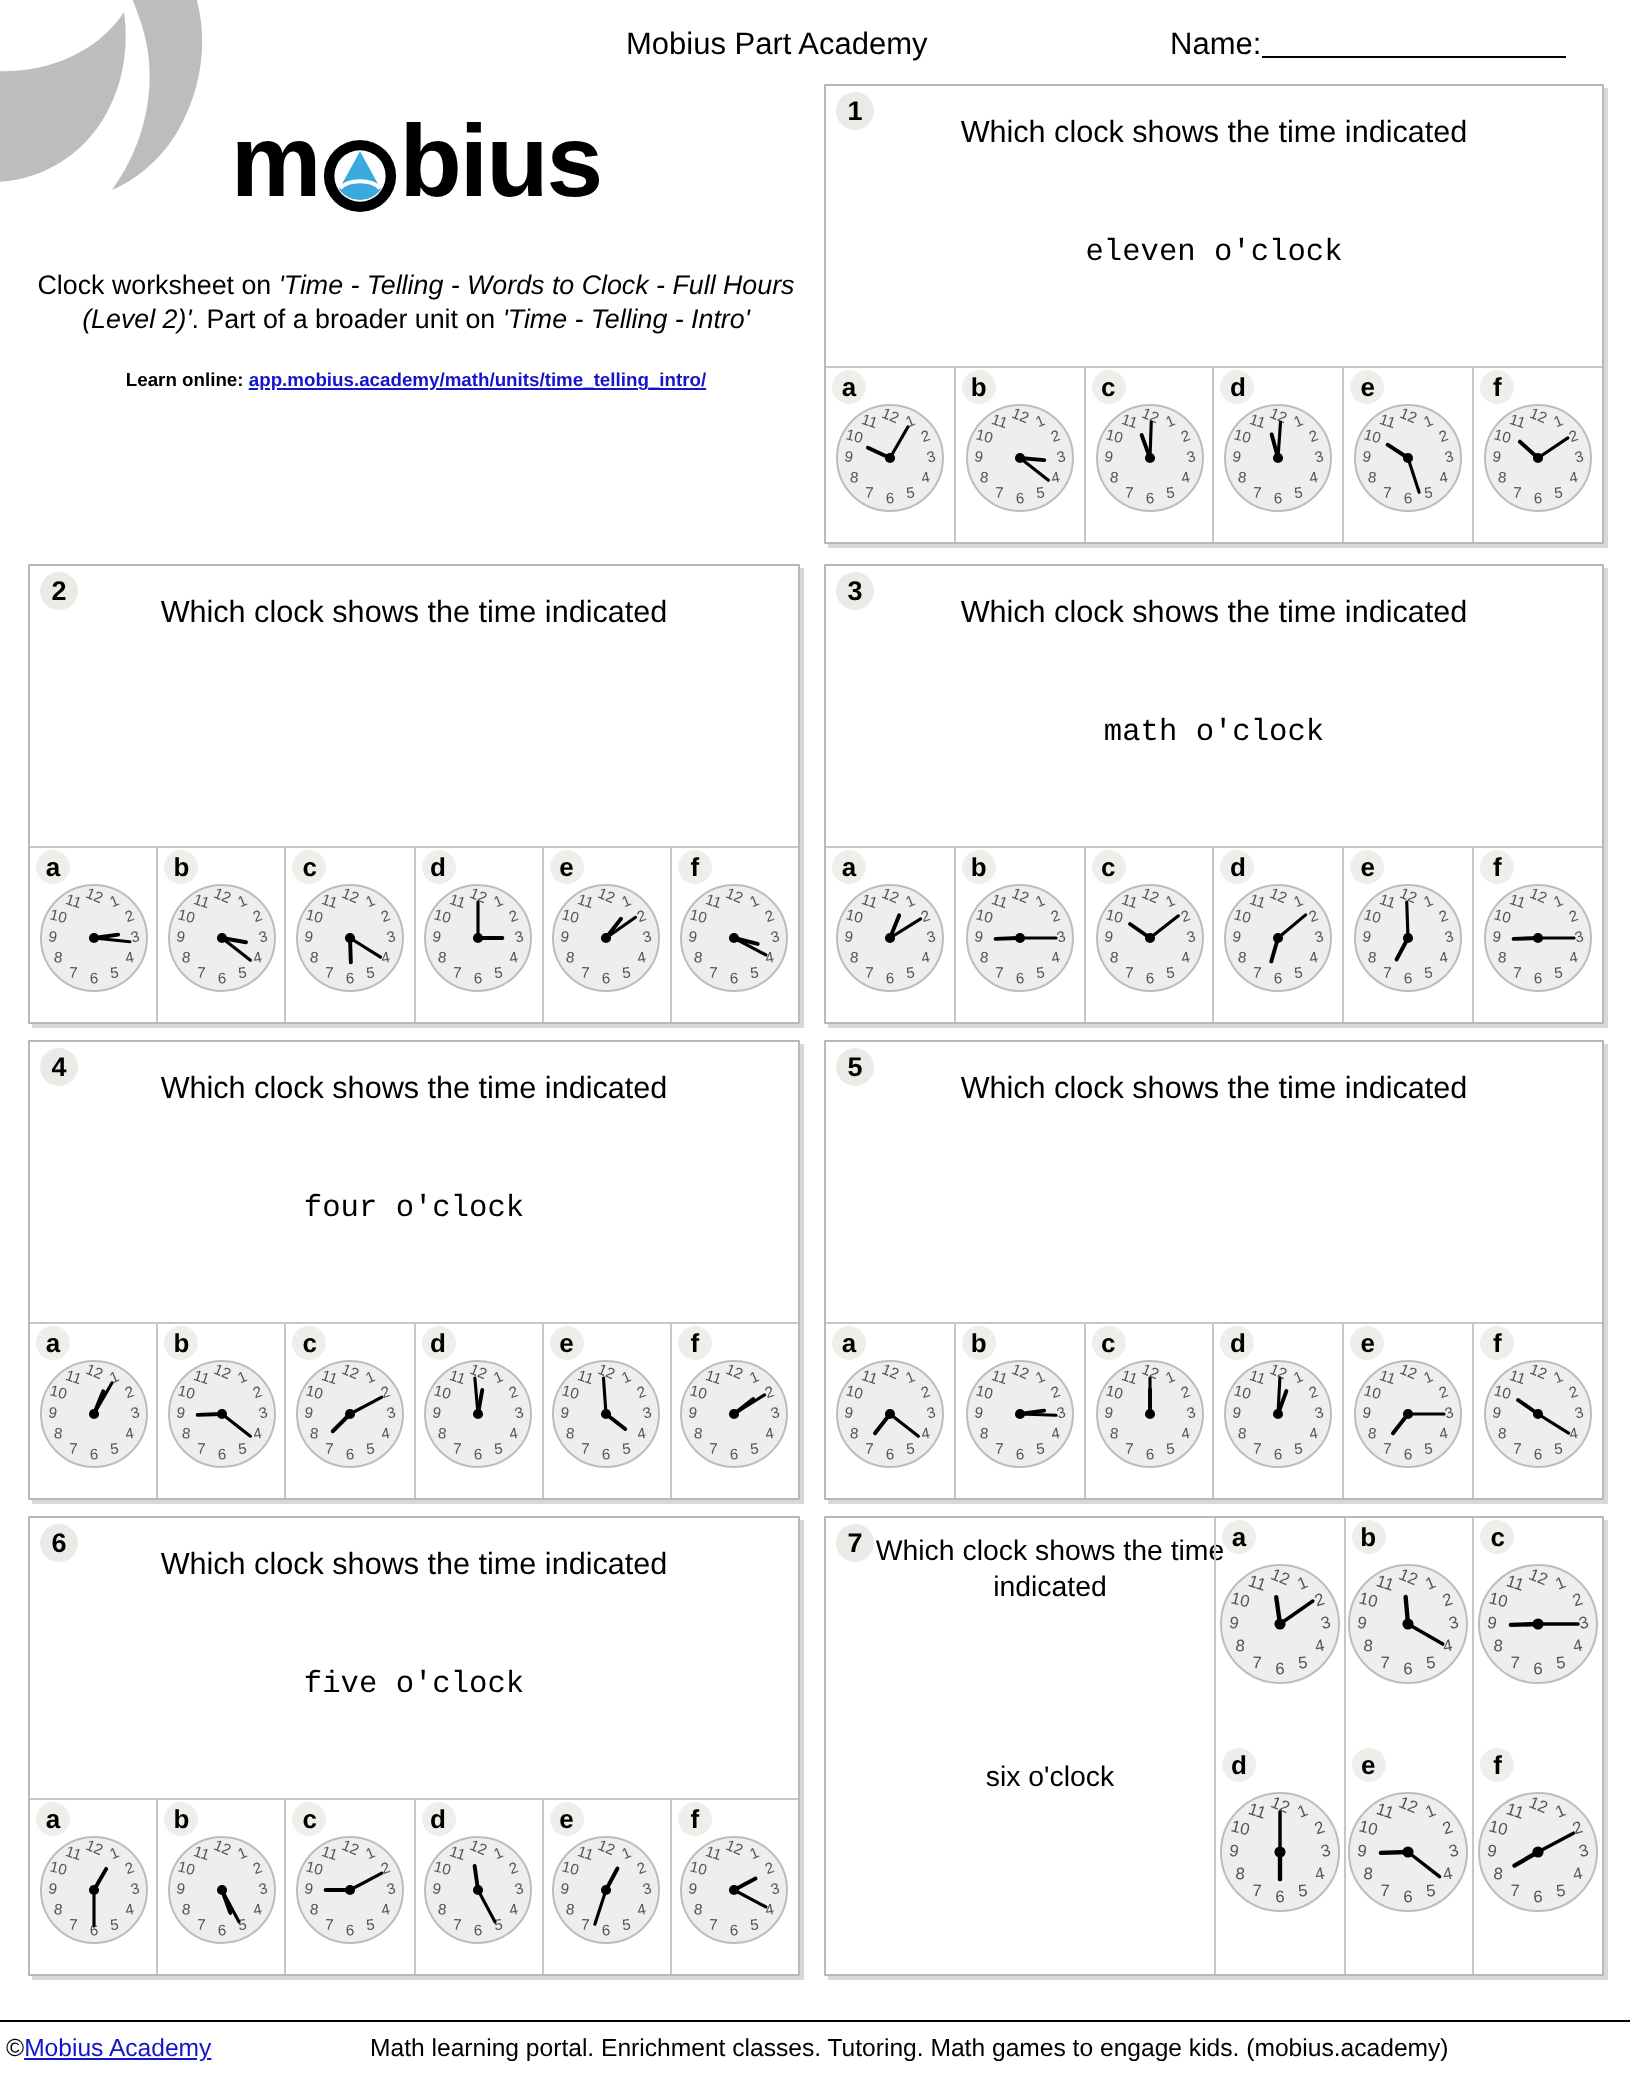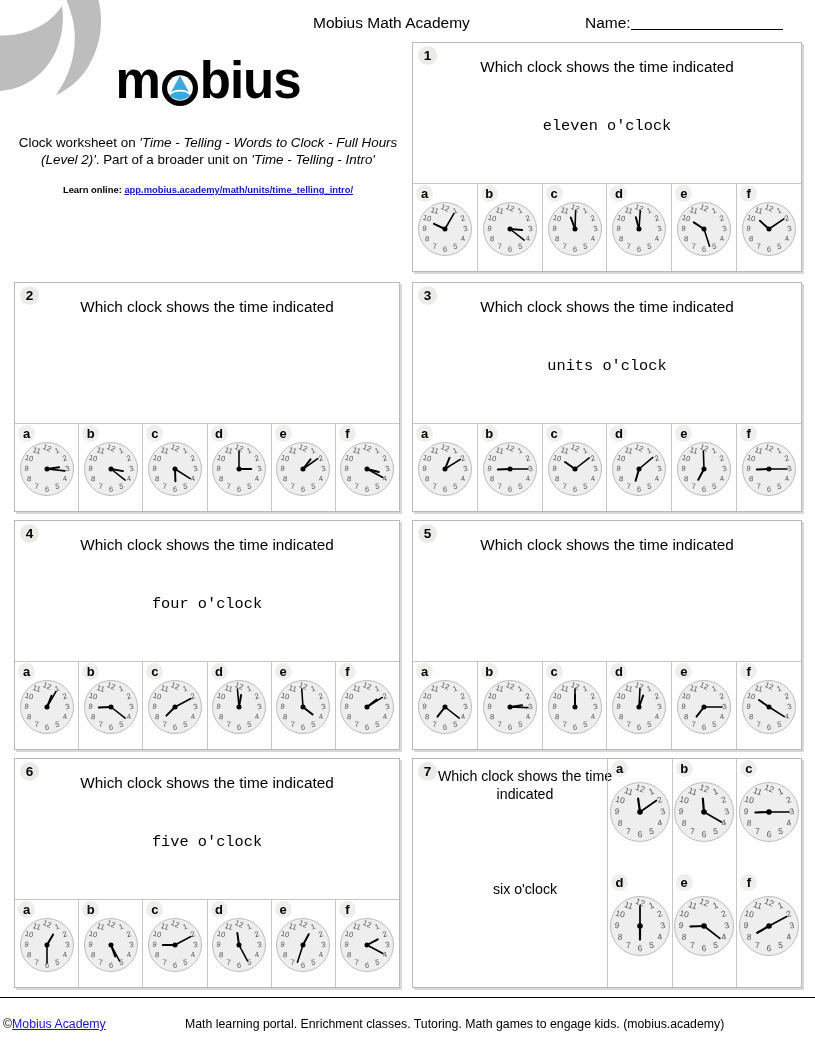--- a/index.html
+++ b/index.html
@@ -213,21 +213,21 @@
   }
   .q7-cell .clock-holder { top: 22px; }
 
   
   .footer {
     position: absolute;
     left: 0;
     bottom: 16px;
     width: 815px;
     border-top: 1px solid #000;
-    padding-top: 18px;
+    padding-top: 5px;
   }
   .footer-inner {
     position: relative;
     height: 18px;
     font-size: 12.3px;
   }
   .copy {
     position: absolute;
     left: 3px;
     top: 1px;
@@ -243,21 +243,21 @@
 </style>
 </head>
 <body>
 
 <svg class="corner-deco" viewBox="0 0 175 165">
   <path d="M 96 0 C 150 20 168 78 140 125 C 132 138 120 148 108 153 C 126 128 132 96 122 68 C 114 44 100 20 86 2 Z" fill="#bdbdbd"></path>
   <path d="M 0 78 C 22 92 52 98 78 90 C 94 85 106 76 114 64 C 118 92 108 122 84 138 C 56 157 18 150 0 128 Z" fill="#bdbdbd"></path>
 </svg>
 
 <div class="header">
-  <div class="academy-title">Mobius Math Academy</div>
+  <div class="academy-title">Mobius Part Academy</div>
   <div class="name-wrap">
     <span>Name:</span><span class="name-line"></span>
   </div>
 </div>
 
 <div class="intro">
   <div class="logo">
     <span class="logo-text">
       <span>m</span>
       <span class="logo-o">
@@ -543,21 +543,21 @@
               <line x1="28" y1="28" x2="39.8279049033044" y2="30.949027907359948" stroke="#000" stroke-width="1.9600000000000002" stroke-linecap="round"></line>
               <line x1="28" y1="28" x2="43.91071562331786" y2="36.459877561401754" stroke="#000" stroke-width="1.568" stroke-linecap="round"></line>
               <circle cx="28" cy="28" r="2.52" fill="#000"></circle>
             </svg></div>
         </div>
       </div>
     </div>
     <div class="qbox" style="left: 412px; top: 282px; width: 390px; height: 230px;">
       <div class="qnum">3</div>
       <div class="qtext">Which clock shows the time indicated</div>
-      <div class="qprompt">units o'clock</div>
+      <div class="qprompt">math o'clock</div>
       <div class="opts">
         <div class="opt">
           <div class="opt-letter">a</div>
           <div class="clock-holder"><svg width="56" height="56" viewBox="0 0 56 56">
               <circle cx="28" cy="28" r="26.5" fill="#eeeeee" stroke="#bdbdbd" stroke-width="1"></circle>
               <text x="38.335" y="12.059254903775653" text-anchor="middle" font-size="7.6" font-family="&quot;Liberation Sans&quot;, sans-serif" fill="#555" transform="rotate(-22 38.335 10.099254903775652)">1</text>
               <text x="45.90074509622435" y="19.625" text-anchor="middle" font-size="7.6" font-family="&quot;Liberation Sans&quot;, sans-serif" fill="#555" transform="rotate(-18 45.90074509622435 17.665)">2</text>
               <text x="48.67" y="29.96" text-anchor="middle" font-size="7.6" font-family="&quot;Liberation Sans&quot;, sans-serif" fill="#555" transform="rotate(-14 48.67 28)">3</text>
               <text x="45.90074509622435" y="40.295" text-anchor="middle" font-size="7.6" font-family="&quot;Liberation Sans&quot;, sans-serif" fill="#555" transform="rotate(-10 45.90074509622435 38.335)">4</text>
               <text x="38.335" y="47.86074509622435" text-anchor="middle" font-size="7.6" font-family="&quot;Liberation Sans&quot;, sans-serif" fill="#555" transform="rotate(-6 38.335 45.90074509622435)">5</text>

